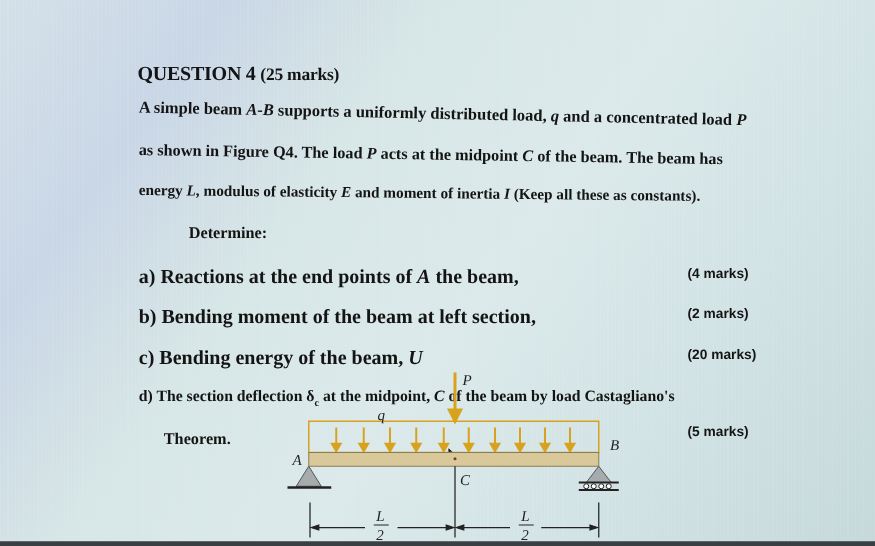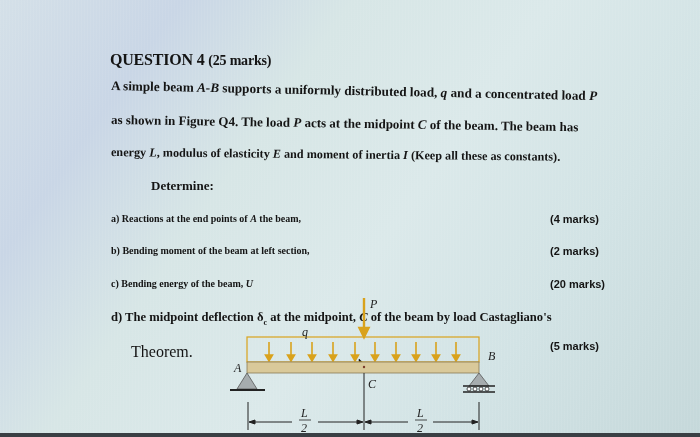--- a/index.html
+++ b/index.html
@@ -48,29 +48,29 @@
     line-height: 1;
     white-space: nowrap;
   }
   .line1 { top: 79px; transform: rotate(1.2deg); transform-origin: left center; }
   .line2 { top: 113px; font-size: 13px; transform: rotate(0.9deg); transform-origin: left center; }
   .line3 { top: 146px; font-size: 12.2px; transform: rotate(0.6deg); transform-origin: left center; }
   .determine { position: absolute; left: 111px; top: 178px; font-size: 13px; font-weight: bold; margin-left: 40px; }
   .item {
     position: absolute;
     left: 111px;
-    font-size: 10px;
+    font-size: 16px;
     font-weight: bold;
     white-space: nowrap;
   }
   .item-a { top: 213px; }
   .item-b { top: 245px; }
   .item-c { top: 278px; }
   .item-d { top: 310px; font-size: 12.6px; }
-  .item-d-cont { position: absolute; left: 131px; top: 343px; font-size: 16px; font-weight: normal; }
+  .item-d-cont { position: absolute; left: 131px; top: 343px; font-size: 13px; font-weight: bold; }
   .marks-label {
     position: absolute;
     left: 550px;
     width: 60px;
     text-align: left;
     font-size: 11px;
     font-weight: bold;
     font-family: "Liberation Sans Narrow", "Liberation Sans", sans-serif;
   }
   .m-a { top: 213px; }
@@ -124,21 +124,21 @@
   <span>b) Bending moment of the beam at left section,</span>
 </div>
 <div class="marks-label m-b">(2 marks)</div>
 
 <div class="item item-c">
   <span>c) Bending energy of the beam, </span><i>U</i>
 </div>
 <div class="marks-label m-c">(20 marks)</div>
 
 <div class="item item-d">
-  <span>d) The midpoint deflection δ</span><sub style="font-size:8px">c</sub><span> at the midpoint, </span><i>C</i><span> of the beam by load Castagliano's</span>
+  <span>d) The section deflection δ</span><sub style="font-size:8px">c</sub><span> at the midpoint, </span><i>C</i><span> of the beam by load Castagliano's</span>
 </div>
 <div class="item-d-cont">Theorem.</div>
 <div class="marks-label m-d">(5 marks)</div>
 
 <svg class="cursor" width="10" height="14" viewBox="0 0 10 14">
   <path d="M1 1 L1 11 L3.5 8.5 L5.5 13 L7 12.3 L5 8 L8.5 8 Z" fill="#111" stroke="#111" stroke-width="0.5"></path>
 </svg>
 
 <svg class="figure" width="280" height="145" viewBox="0 0 280 145">
 

